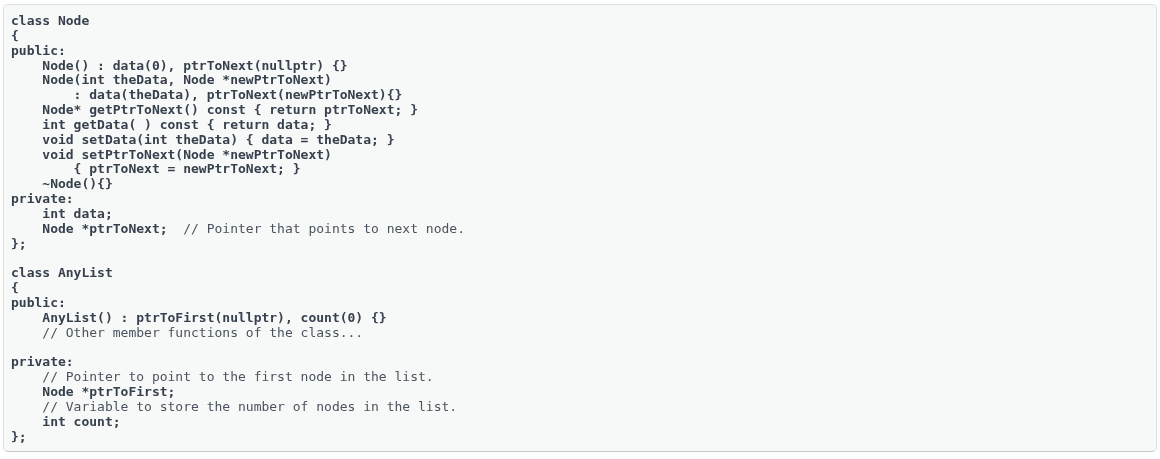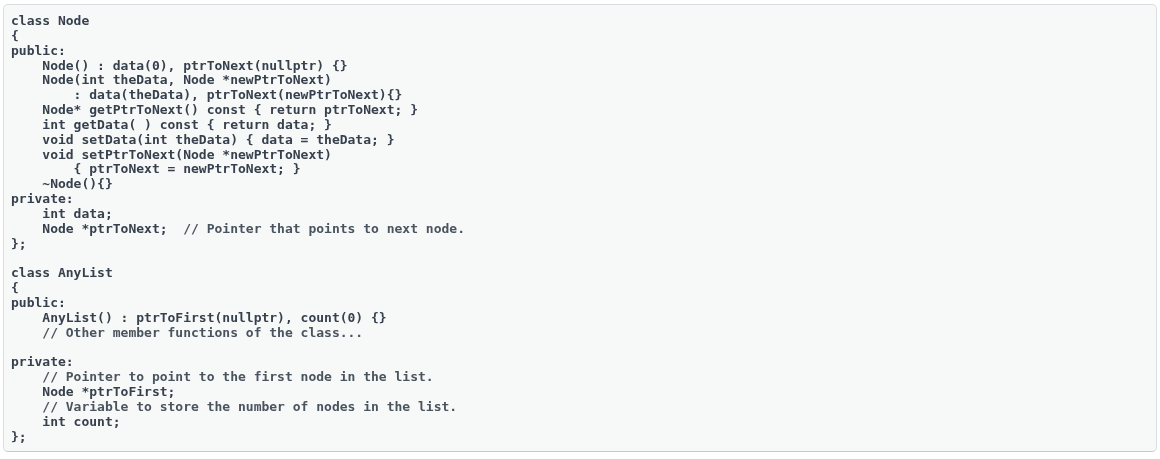--- a/index.html
+++ b/index.html
@@ -30,21 +30,21 @@
     white-space: pre;
   }
   .code-line {
     min-height: 14.85px;
   }
   .seg-code {
     font-weight: 700;
     color: var(--code-color, #37414d);
   }
   .seg-comment {
-    font-weight: 700;
+    font-weight: 400;
     color: var(--comment-color, #4a545e);
   }
 </style>
 </head>
 <body style="background: rgb(255, 255, 255);">
 
 <div class="code-panel">
   <pre class="code" id="code-content"><div class="code-line"><span class="seg-code">class Node</span></div><div class="code-line"><span class="seg-code">{</span></div><div class="code-line"><span class="seg-code">public:</span></div><div class="code-line"><span class="seg-code">    Node() : data(0), ptrToNext(nullptr) {}</span></div><div class="code-line"><span class="seg-code">    Node(int theData, Node *newPtrToNext)</span></div><div class="code-line"><span class="seg-code">        : data(theData), ptrToNext(newPtrToNext){}</span></div><div class="code-line"><span class="seg-code">    Node* getPtrToNext() const { return ptrToNext; }</span></div><div class="code-line"><span class="seg-code">    int getData( ) const { return data; }</span></div><div class="code-line"><span class="seg-code">    void setData(int theData) { data = theData; }</span></div><div class="code-line"><span class="seg-code">    void setPtrToNext(Node *newPtrToNext)</span></div><div class="code-line"><span class="seg-code">        { ptrToNext = newPtrToNext; }</span></div><div class="code-line"><span class="seg-code">    ~Node(){}</span></div><div class="code-line"><span class="seg-code">private:</span></div><div class="code-line"><span class="seg-code">    int data;</span></div><div class="code-line"><span class="seg-code">    Node *ptrToNext;</span><span class="seg-comment">  // Pointer that points to next node.</span></div><div class="code-line"><span class="seg-code">};</span></div><div class="code-line"></div><div class="code-line"><span class="seg-code">class AnyList</span></div><div class="code-line"><span class="seg-code">{</span></div><div class="code-line"><span class="seg-code">public:</span></div><div class="code-line"><span class="seg-code">    AnyList() : ptrToFirst(nullptr), count(0) {}</span></div><div class="code-line"><span class="seg-comment">    // Other member functions of the class...</span></div><div class="code-line"></div><div class="code-line"><span class="seg-code">private:</span></div><div class="code-line"><span class="seg-comment">    // Pointer to point to the first node in the list.</span></div><div class="code-line"><span class="seg-code">    Node *ptrToFirst;</span></div><div class="code-line"><span class="seg-comment">    // Variable to store the number of nodes in the list.</span></div><div class="code-line"><span class="seg-code">    int count;</span></div><div class="code-line"><span class="seg-code">};</span></div></pre>
 </div>
 

